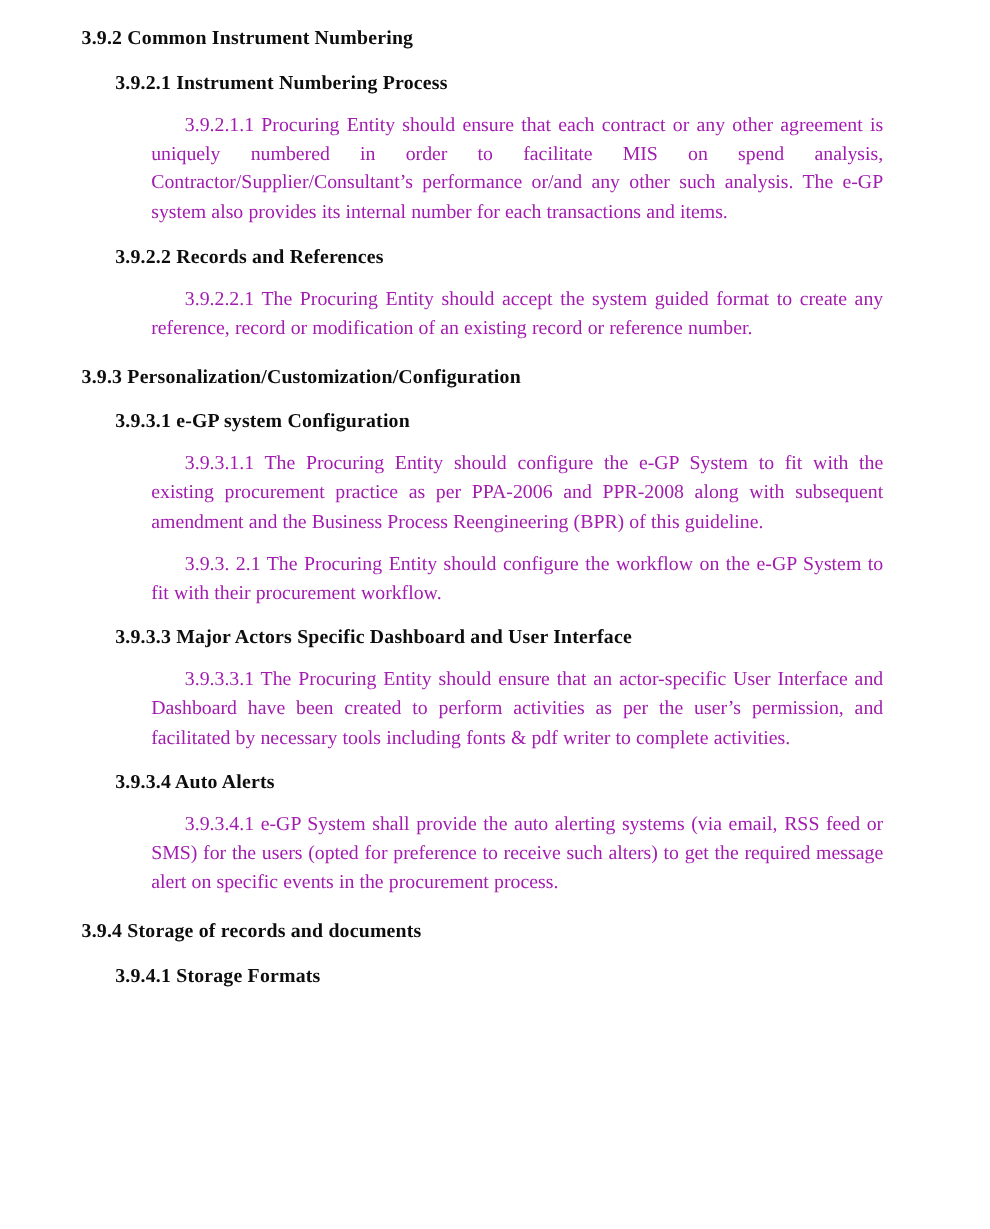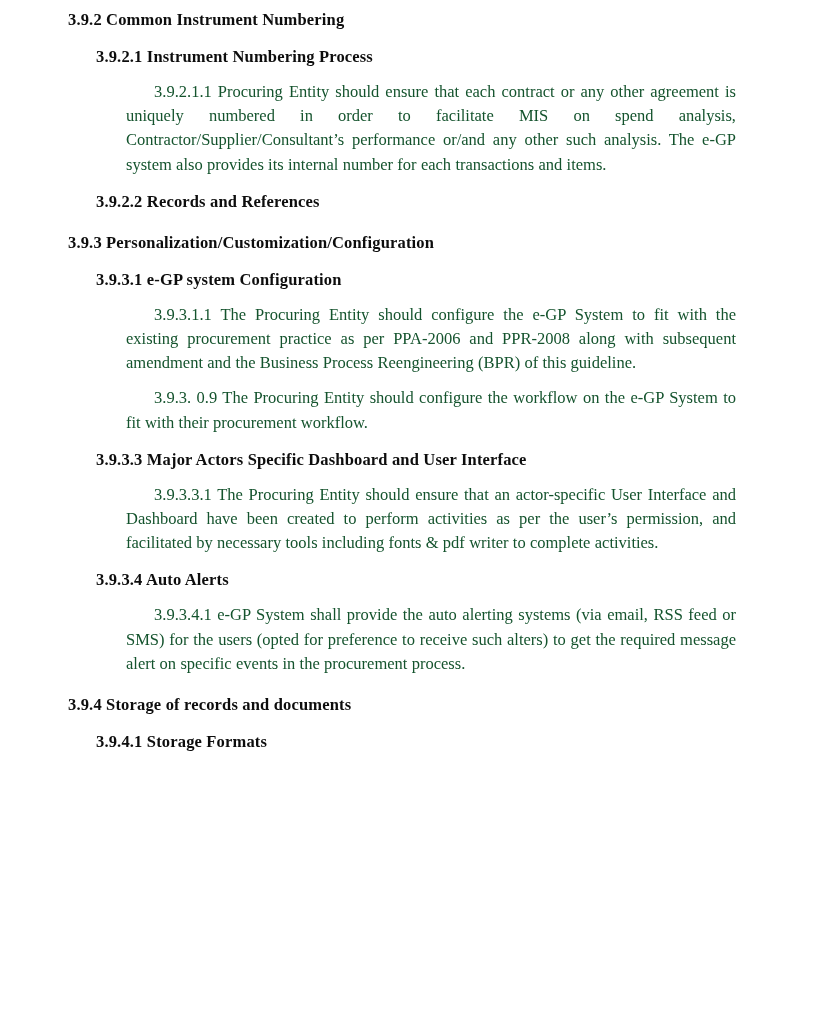--- a/index.html
+++ b/index.html
@@ -38,52 +38,53 @@
     font-weight: bold;
     line-height: 24px;
     margin: 0;
     padding: 0;
     text-align: left;
     letter-spacing: 0.01em;
     color: #0d0d0d;
   }
 
   .heading.h-major   { margin-top: 17px; }
-  .heading.h-first   { margin-top: 0; }
+  .heading.h-first   { margin-top: 12px; }
   .heading.h-sub     { margin-top: 13px; margin-left: 28px; }
 
   
   .para {
     font-size: 16.5px;
     line-height: 24.2px;
     margin: 11px 0 0 0;
     padding: 0;
     margin-left: 58px;           
     text-indent: 28px;           
     text-align: justify;
     text-justify: inter-word;
-    color: #14532d;
+    color: #a21caf;
     word-spacing: 0.01em;
   }
 
   .para:last-child { margin-bottom: 0; }
 </style>
 </head>
 <body>
 
 <div class="page">
   <div class="content">
       <h3 class="heading h-first">3.9.2 Common Instrument Numbering</h3>
       <h3 class="heading h-sub">3.9.2.1 Instrument Numbering Process</h3>
       <p class="para">3.9.2.1.1 Procuring Entity should ensure that each contract or any other agreement is uniquely numbered in order to facilitate MIS on spend analysis, Contractor/Supplier/Consultant’s performance or/and any other such analysis. The e-GP system also provides its internal number for each transactions and items.</p>
       <h3 class="heading h-sub">3.9.2.2 Records and References</h3>
+      <p class="para">3.9.2.2.1 The Procuring Entity should accept the system guided format to create any reference, record or modification of an existing record or reference number.</p>
       <h3 class="heading h-major">3.9.3 Personalization/Customization/Configuration</h3>
       <h3 class="heading h-sub">3.9.3.1 e-GP system Configuration</h3>
       <p class="para">3.9.3.1.1 The Procuring Entity should configure the e-GP System to fit with the existing procurement practice as per PPA-2006 and PPR-2008 along with subsequent amendment and the Business Process Reengineering (BPR) of this guideline.</p>
-      <p class="para">3.9.3. 0.9 The Procuring Entity should configure the workflow on the e-GP System to fit with their procurement workflow.</p>
+      <p class="para">3.9.3. 2.1 The Procuring Entity should configure the workflow on the e-GP System to fit with their procurement workflow.</p>
       <h3 class="heading h-sub">3.9.3.3 Major Actors Specific Dashboard and User Interface</h3>
       <p class="para">3.9.3.3.1 The Procuring Entity should ensure that an actor-specific User Interface and Dashboard have been created to perform activities as per the user’s permission, and facilitated by necessary tools including fonts &amp; pdf writer to complete activities.</p>
       <h3 class="heading h-sub">3.9.3.4 Auto Alerts</h3>
       <p class="para">3.9.3.4.1 e-GP System shall provide the auto alerting systems (via email, RSS feed or SMS) for the users (opted for preference to receive such alters) to get the required message alert on specific events in the procurement process.</p>
       <h3 class="heading h-major">3.9.4 Storage of records and documents</h3>
       <h3 class="heading h-sub">3.9.4.1 Storage Formats</h3>
     </div>
 </div>
 
 </body></html>

